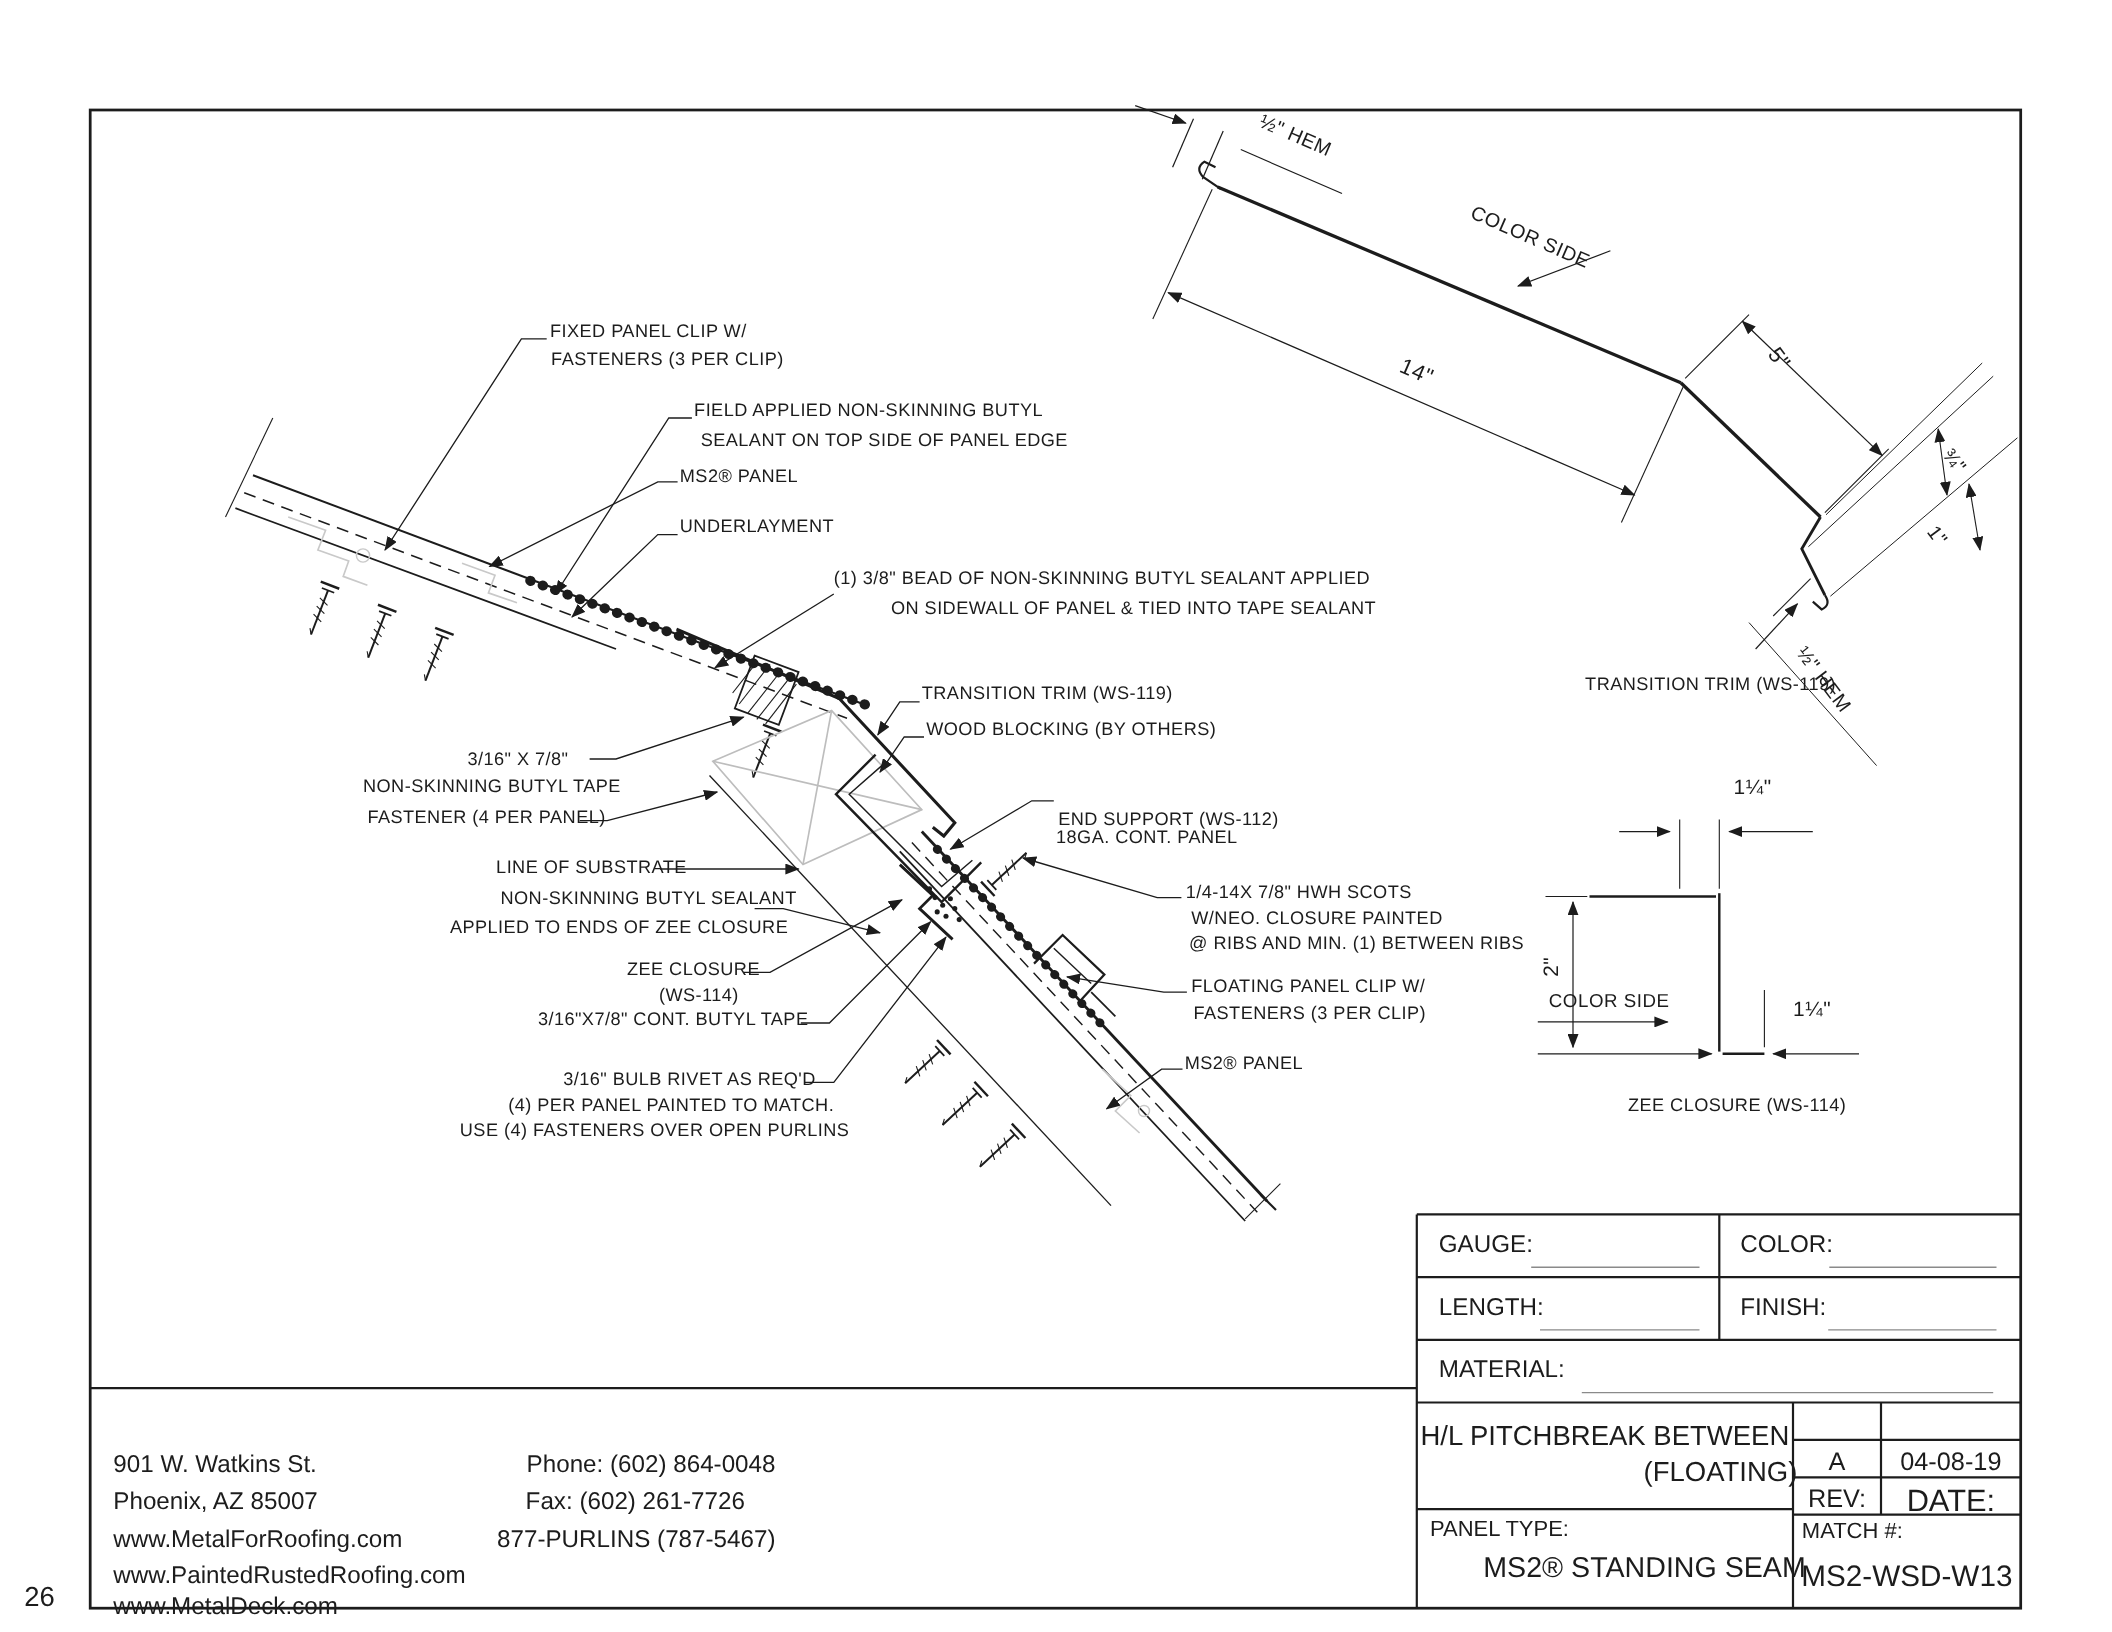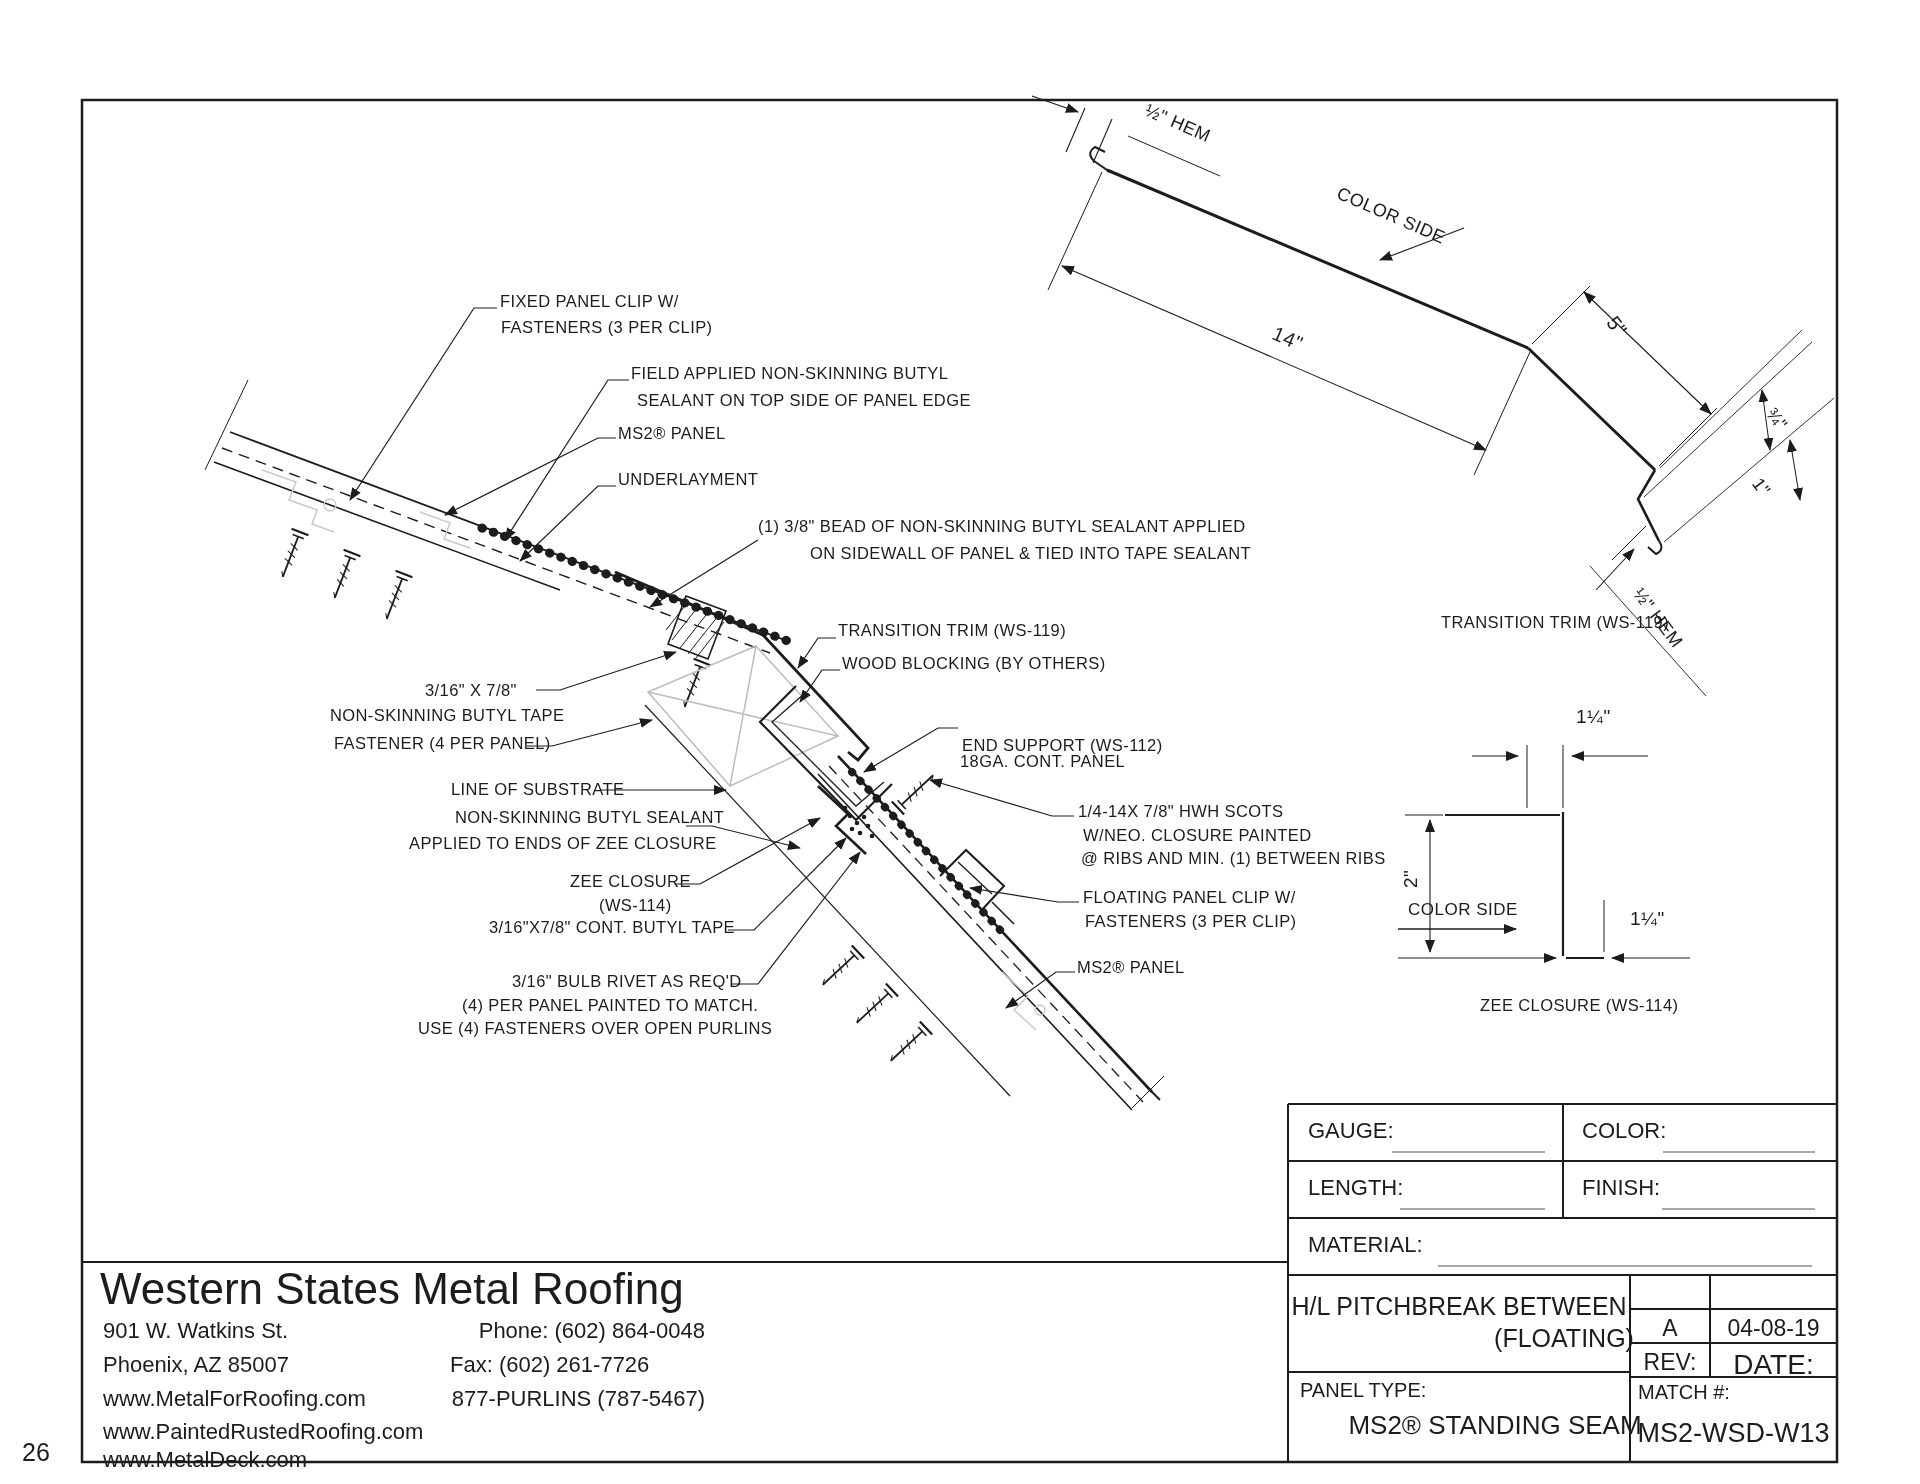--- a/index.html
+++ b/index.html
@@ -259,24 +259,23 @@
   <div class="tb ctr" style="left:1360px;top:1324px;width:408px;font-size:25px">(FLOATING)</div>
   <div class="tb ctr" style="left:1630px;top:1315px;width:80px;font-size:23px">A</div>
   <div class="tb ctr" style="left:1710px;top:1315px;width:127px;font-size:23px">04-08-19</div>
   <div class="tb ctr" style="left:1630px;top:1349px;width:80px;font-size:23px">REV:</div>
   <div class="tb ctr" style="left:1710px;top:1349px;width:127px;font-size:28px">DATE:</div>
   <div class="tb" style="left:1638px;top:1381px;font-size:20px">MATCH #:</div>
   <div class="tb ctr" style="left:1630px;top:1418px;width:207px;font-size:27px">MS2-WSD-W13</div>
   <div class="tb" style="left:1300px;top:1379px;font-size:20px">PANEL TYPE:</div>
   <div class="tb ctr" style="left:1288px;top:1410px;width:414px;font-size:26px">MS2®  STANDING SEAM</div>
 
-  <div class="tb" style="left:100px;top:1264px;font-size:44px">Western States Metal Roofing</div>
   <div class="tb" style="left:103px;top:1318px;font-size:22px">901 W. Watkins St.</div>
   <div class="tb" style="left:103px;top:1352px;font-size:22px">Phoenix, AZ 85007</div>
   <div class="tb" style="left:103px;top:1386px;font-size:22px">www.MetalForRoofing.com</div>
   <div class="tb" style="left:103px;top:1419px;font-size:22px">www.PaintedRustedRoofing.com</div>
   <div class="tb" style="left:103px;top:1447px;font-size:22px">www.MetalDeck.com</div>
   <div class="tb" style="left:450px;top:1318px;width:255px;text-align:right;font-size:22px">Phone: (602) 864-0048</div>
-  <div class="tb" style="left:450px;top:1352px;width:255px;text-align:left;font-size:22px">Fax: (602) 261-7726</div>
+  <div class="tb" style="left:450px;top:1352px;width:255px;text-align:center;font-size:22px">Fax: (602) 261-7726</div>
   <div class="tb" style="left:450px;top:1386px;width:255px;text-align:right;font-size:22px">877-PURLINS (787-5467)</div>
 
   <div class="tb" style="left:22px;top:1438px;font-size:25px">26</div>
 </div>
 
 </body></html>

